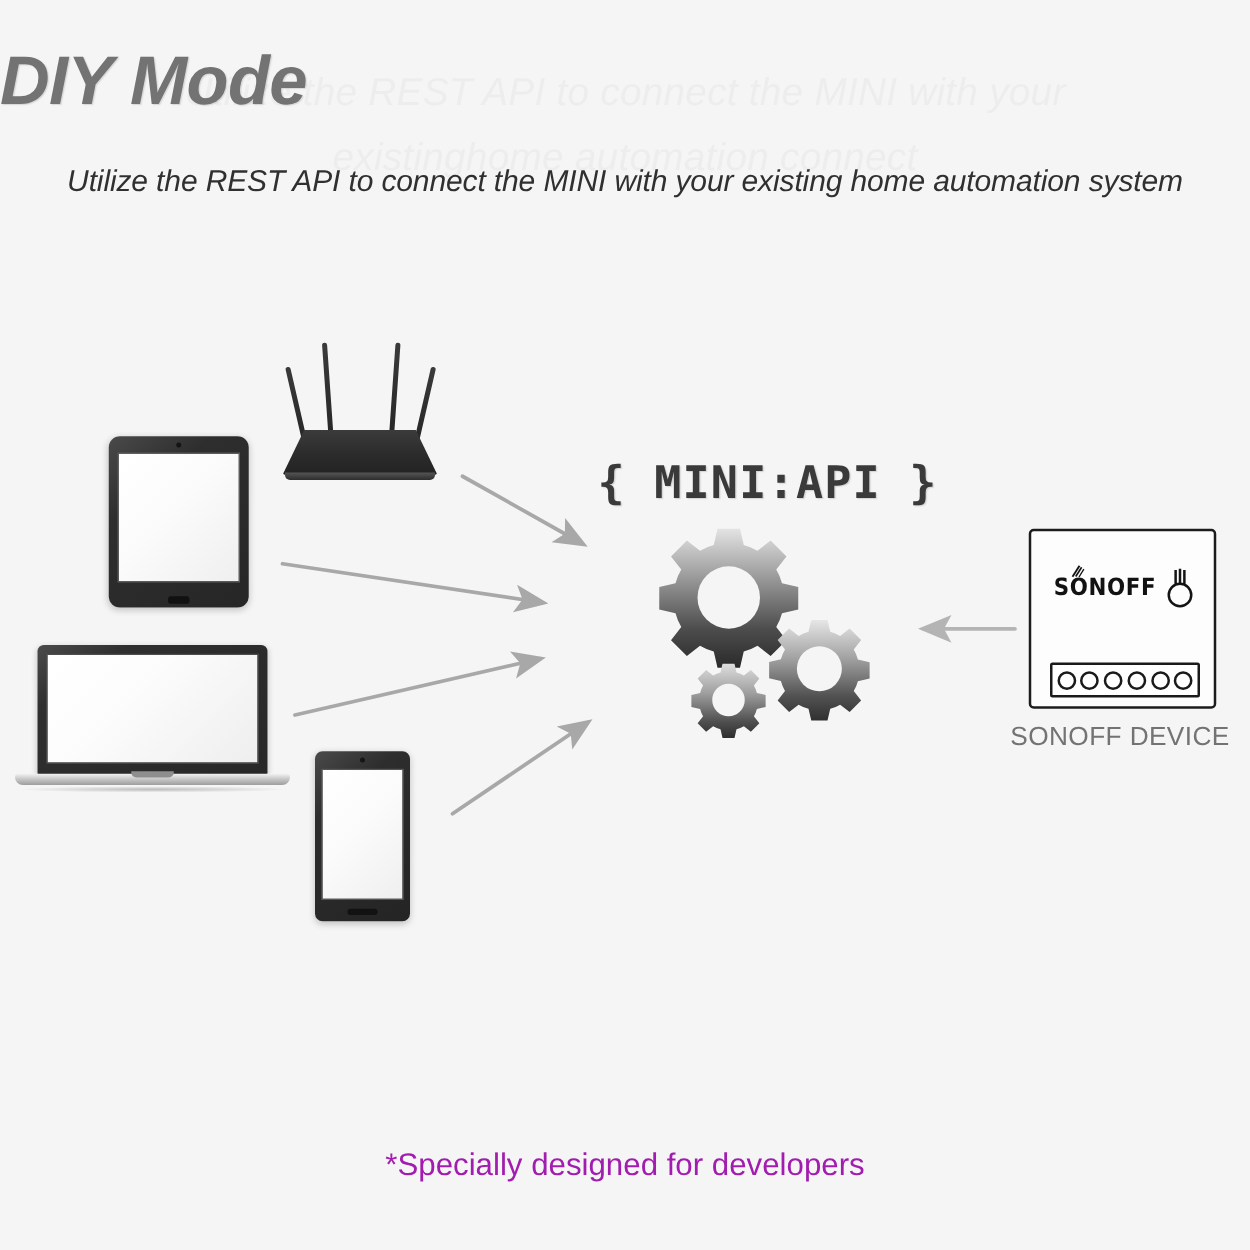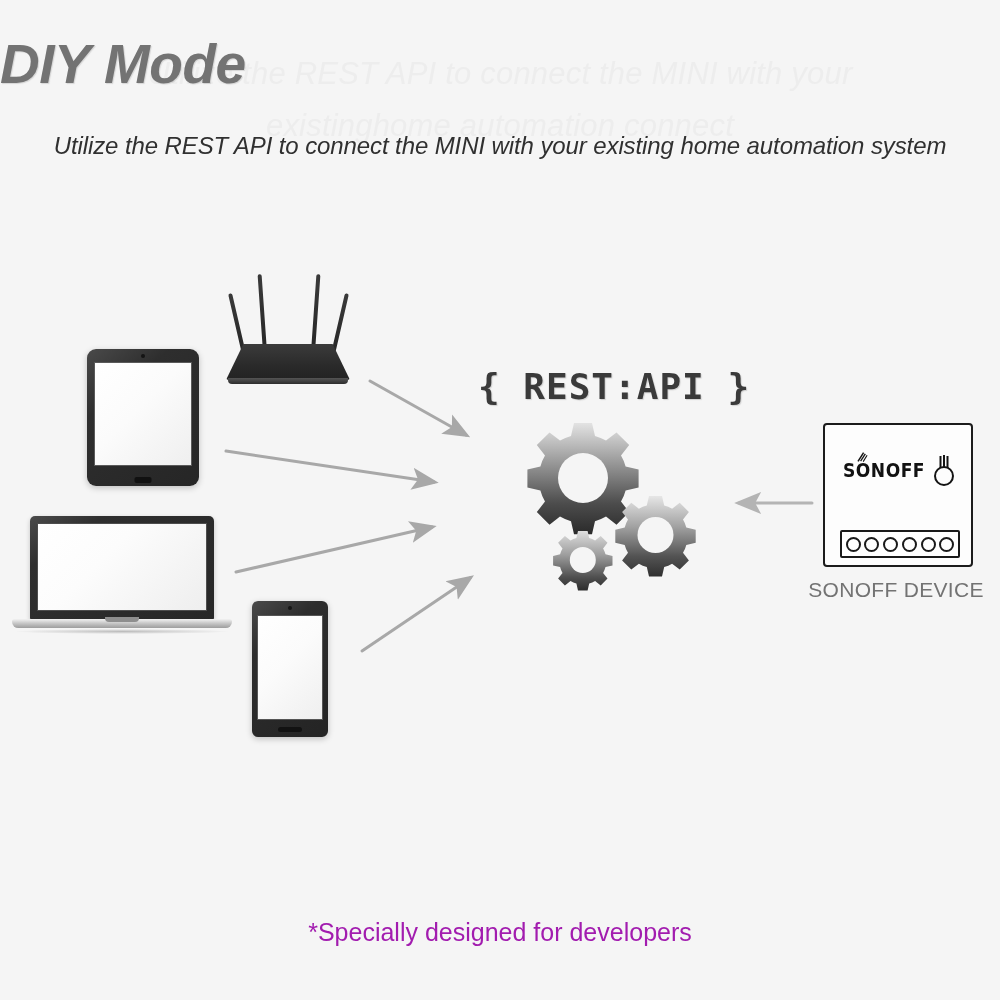--- a/index.html
+++ b/index.html
@@ -394,21 +394,21 @@
       <div class="laptop-notch"></div>
       <div class="laptop-shadow"></div>
     </div>
 
     <div class="phone">
       <div class="phone-cam"></div>
       <div class="phone-screen"></div>
       <div class="phone-speaker"></div>
     </div>
 
-    <div class="rest-api-label">{ REST:API }</div>
+    <div class="rest-api-label">{ MINI:API }</div>
 
     <svg class="gears" viewBox="0 0 200 180">
 
       <g>
         <path fill="url(#gearGrad)" d="
           M62,5 h18 l3,13 a42,42 0 0 1 11,4.6 l10.5,-8.2 l12.7,12.7 l-8.2,10.5 a42,42 0 0 1 4.6,11 l13,3 v18 l-13,3
           a42,42 0 0 1 -4.6,11 l8.2,10.5 l-12.7,12.7 l-10.5,-8.2 a42,42 0 0 1 -11,4.6 l-3,13 h-18 l-3,-13
           a42,42 0 0 1 -11,-4.6 l-10.5,8.2 l-12.7,-12.7 l8.2,-10.5 a42,42 0 0 1 -4.6,-11 l-13,-3 v-18 l13,-3
           a42,42 0 0 1 4.6,-11 l-8.2,-10.5 l12.7,-12.7 l10.5,8.2 a42,42 0 0 1 11,-4.6 z"></path>
         <circle cx="71" cy="60" r="25" fill="#f5f5f5"></circle>

